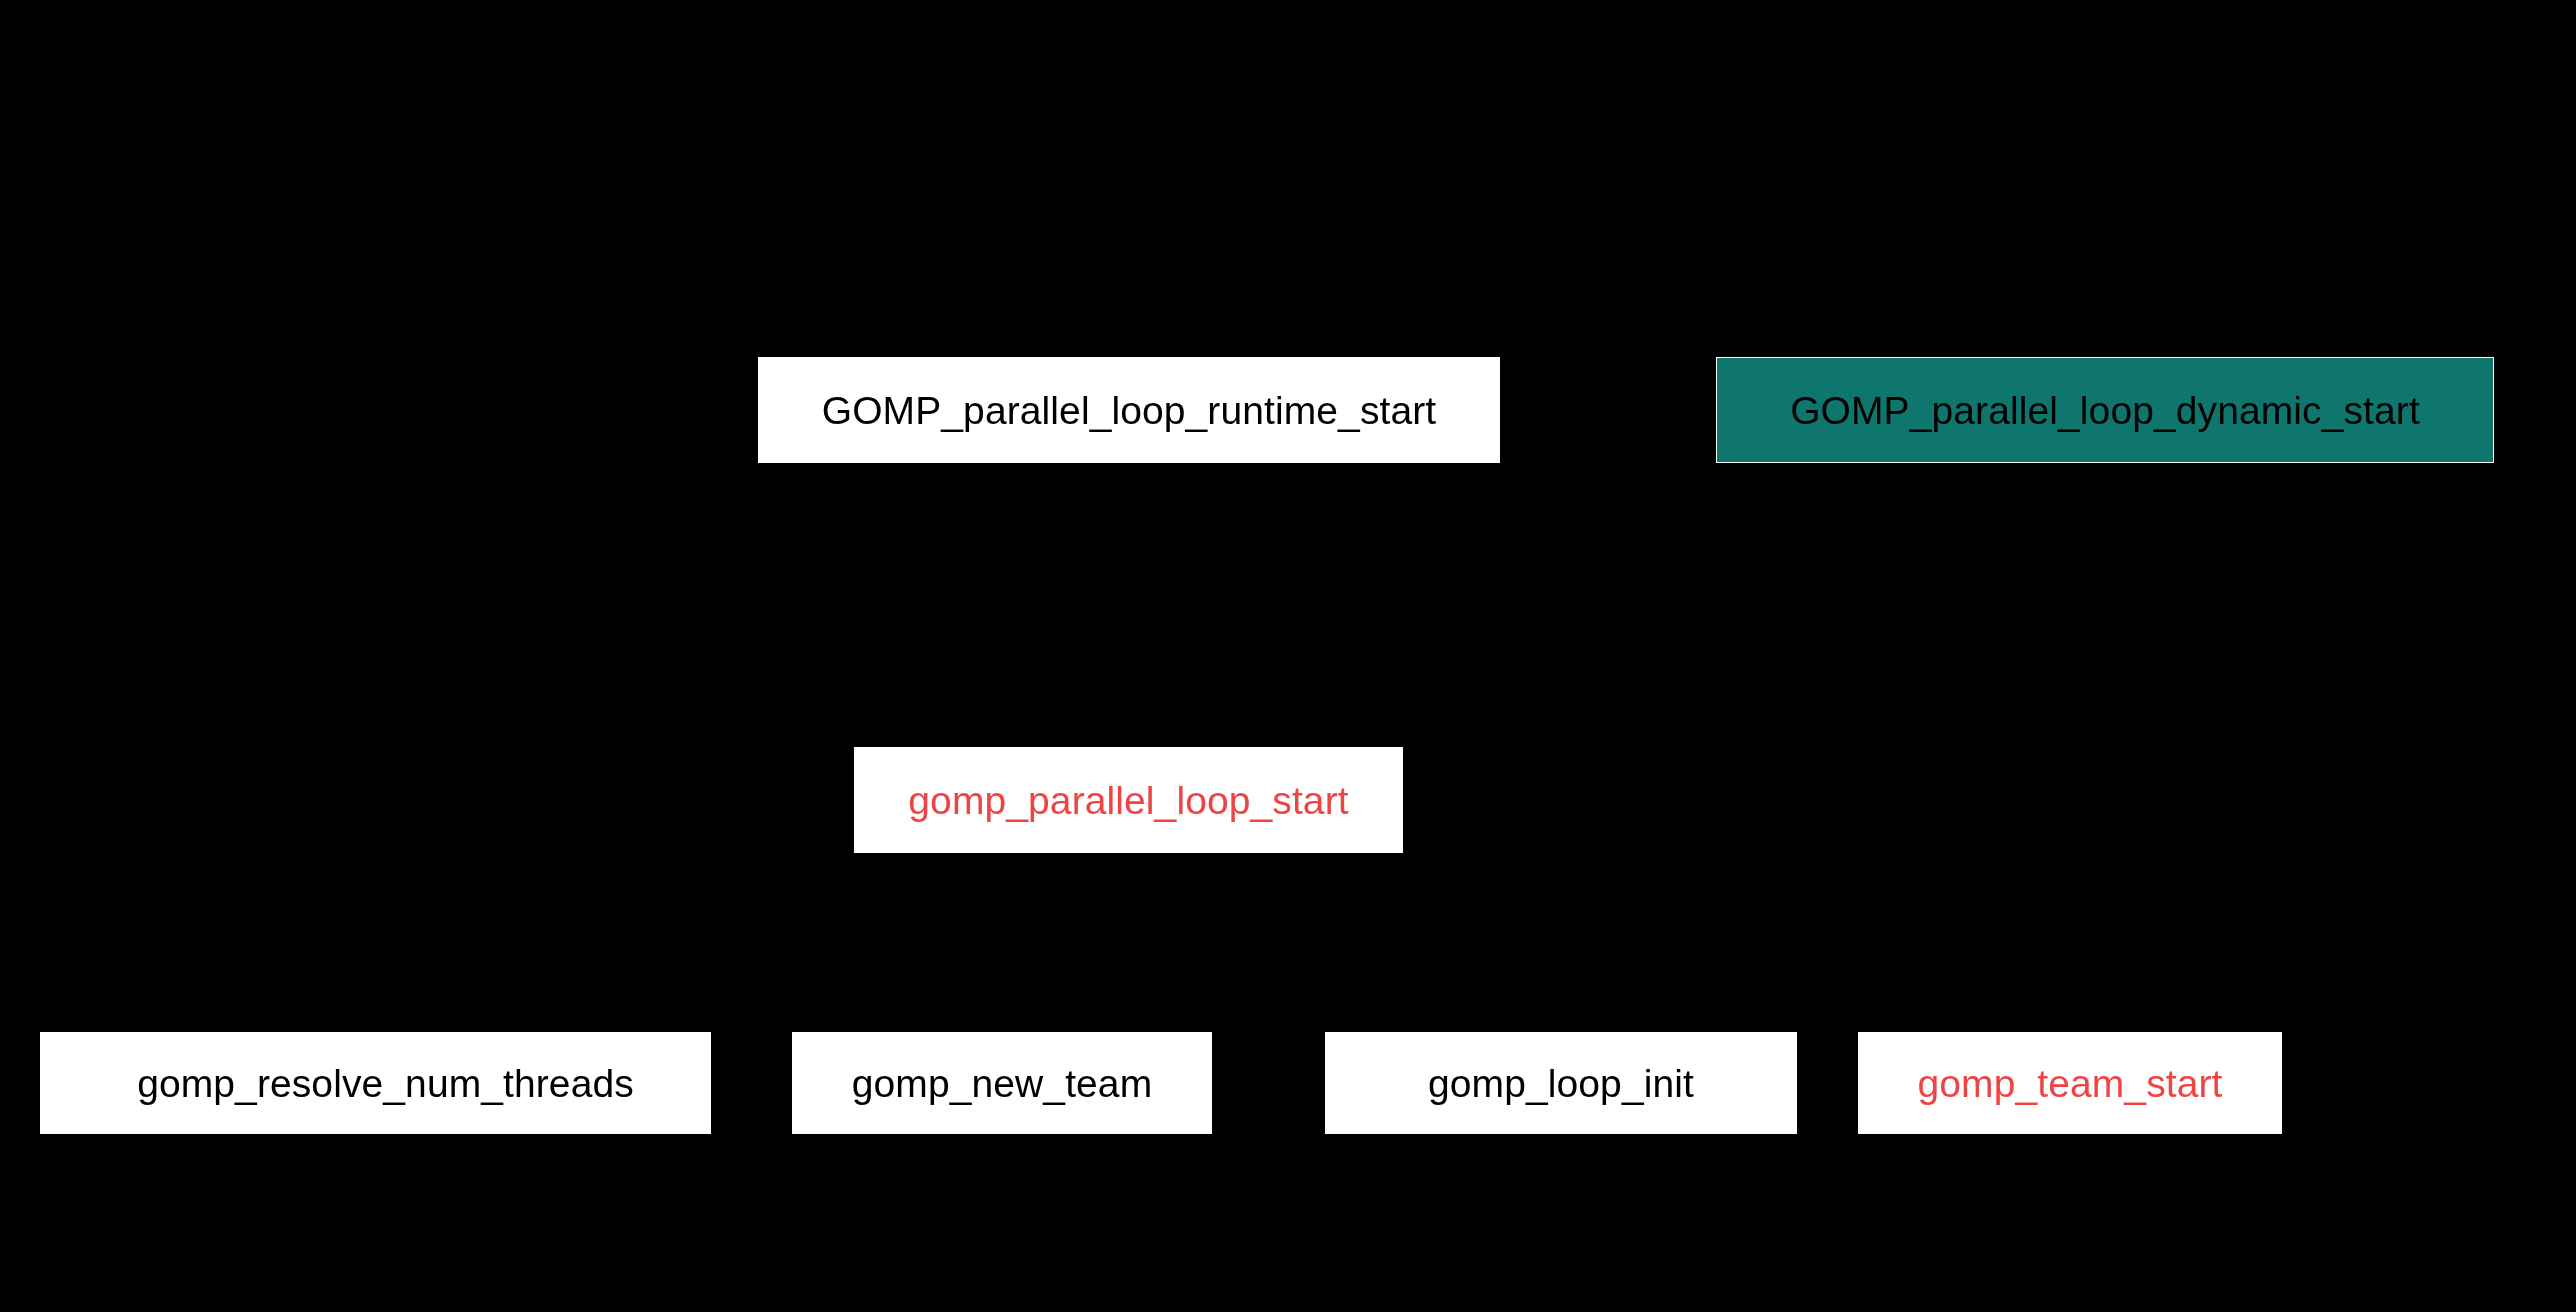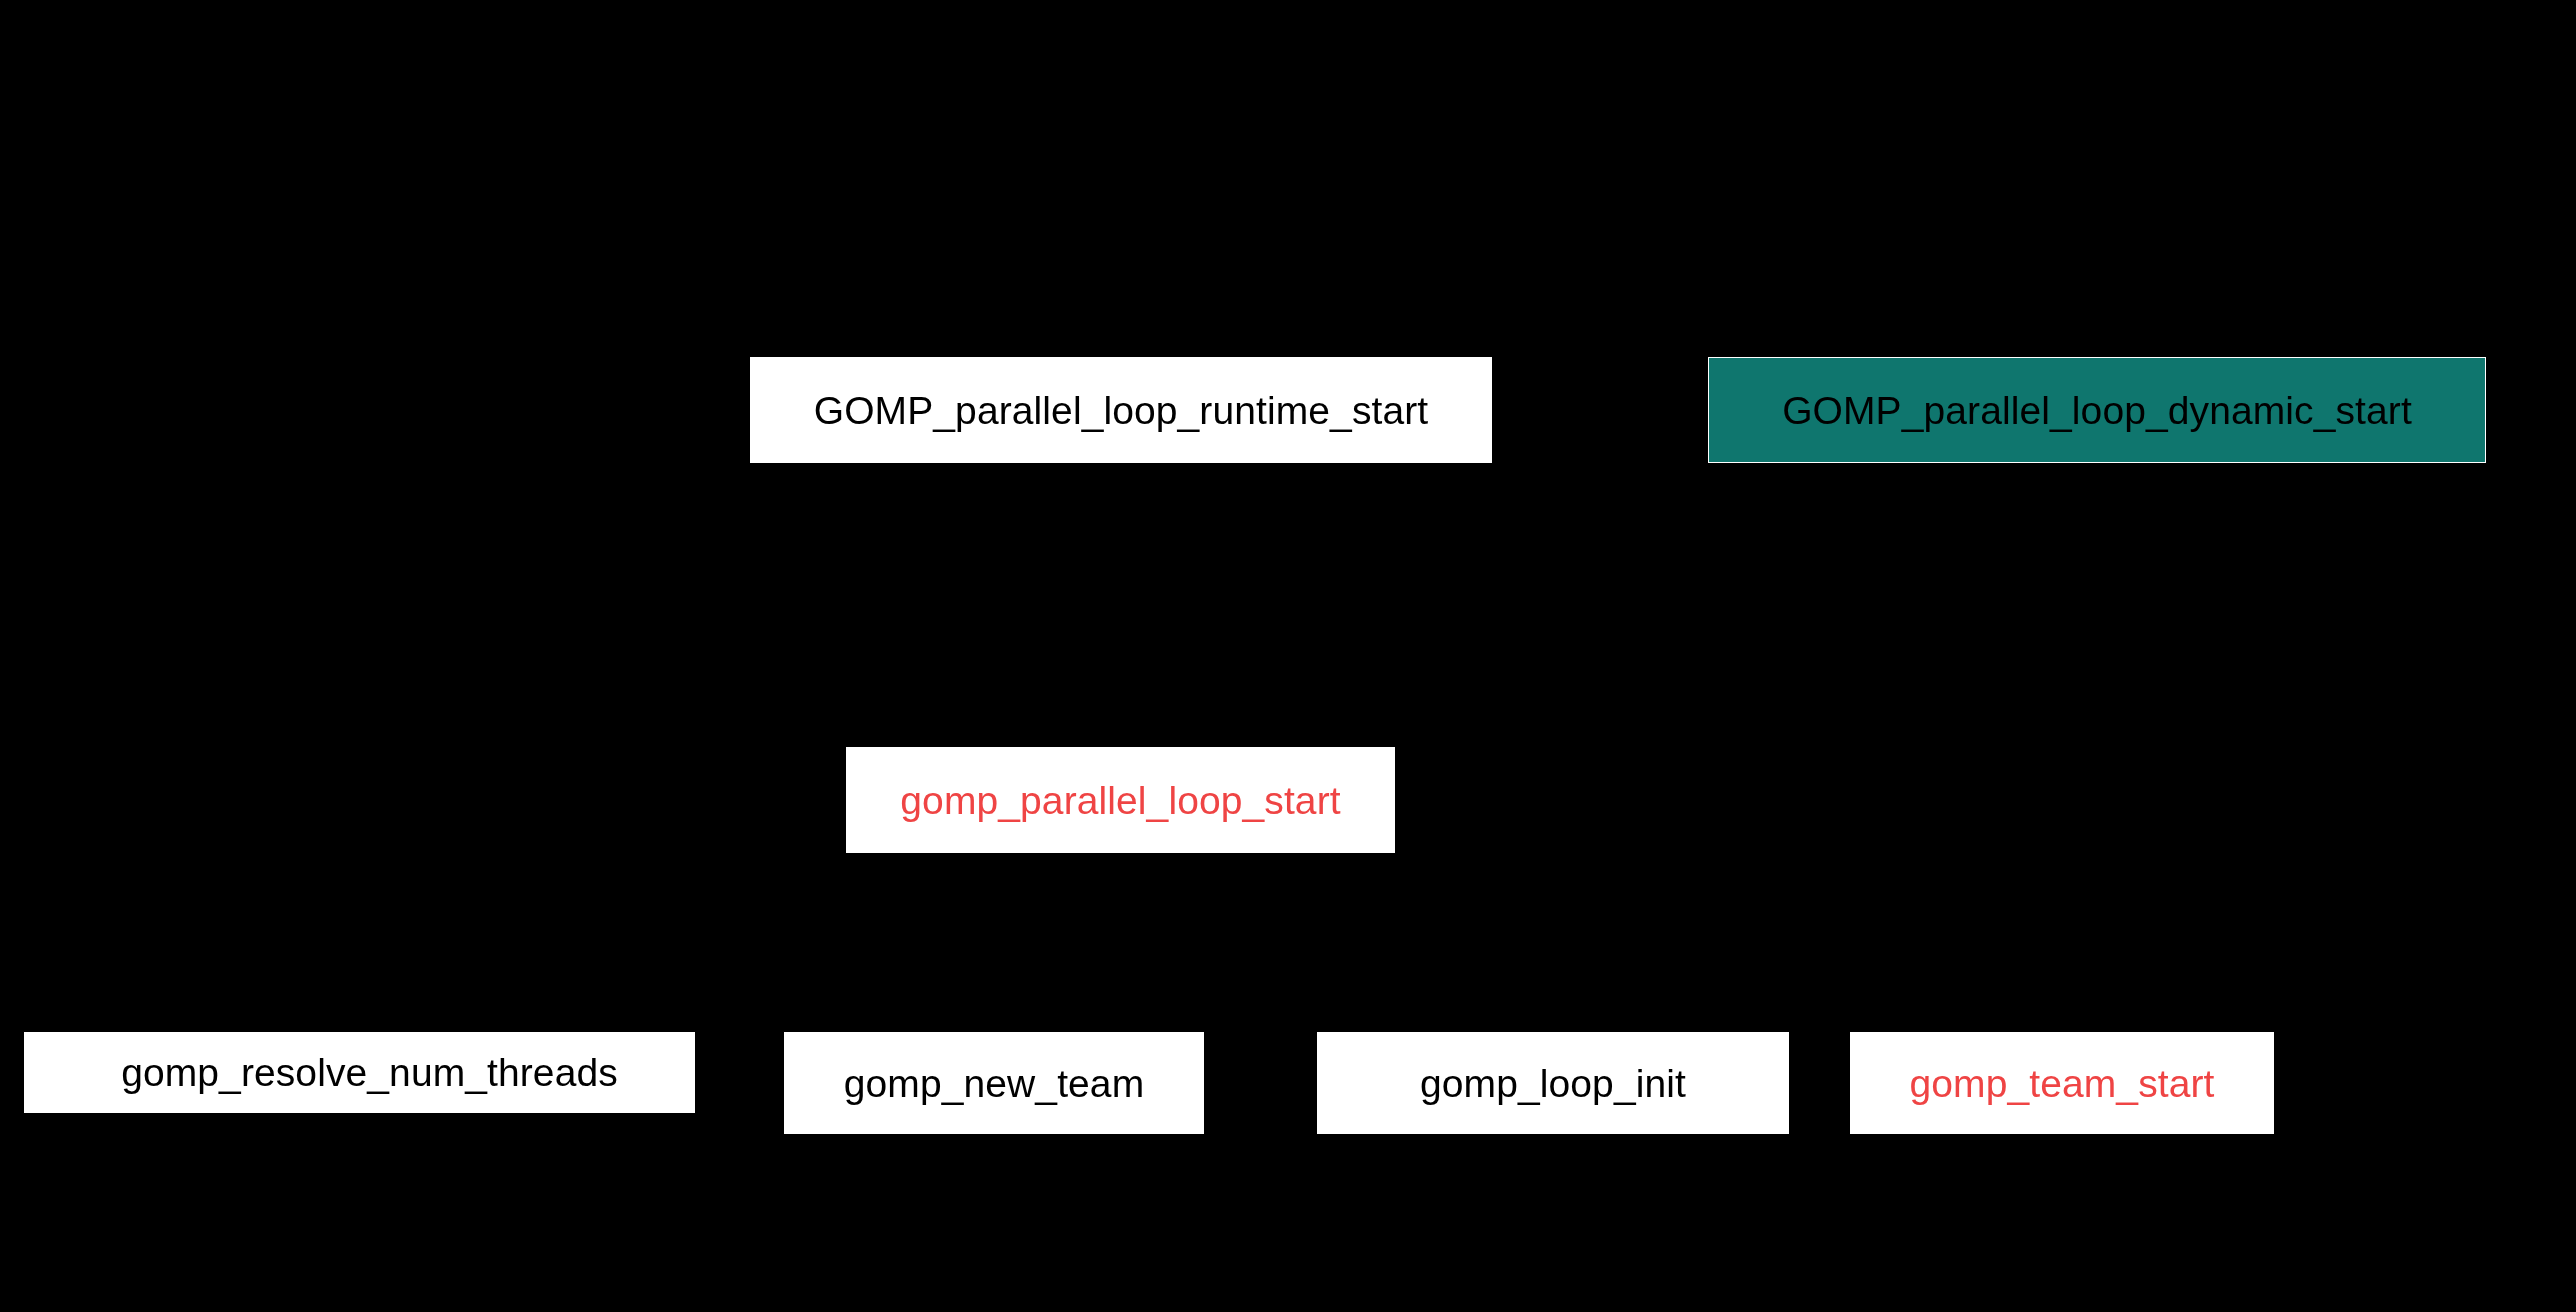--- a/index.html
+++ b/index.html
@@ -24,20 +24,21 @@
     color: #000000;
     display: flex;
     align-items: center;
     justify-content: center;
     text-align: left;
     font-family: "Liberation Sans", sans-serif;
     font-weight: 400;
     letter-spacing: 0.1px;
     white-space: nowrap;
     line-height: 1;
+    margin-left: 8px;
   }
   .graph-node .node-label {
     display: block;
     padding: 0 5.3px;
   }
   .edge-layer {
     position: absolute;
     left: 0;
     top: 0;
     width: 100%;
@@ -59,21 +60,21 @@
     </svg>
 <div class="graph-node" style="left: 750px; top: 357px; width: 742px; height: 106px; font-size: 39px; background: rgb(255, 255, 255); color: rgb(0, 0, 0);">
       <span class="node-label">GOMP_parallel_loop_runtime_start</span>
     </div>
     <div class="graph-node" style="left: 1708px; top: 357px; width: 778px; height: 106px; font-size: 39px; background: #0f766e; color: rgb(0, 0, 0);">
       <span class="node-label">GOMP_parallel_loop_dynamic_start</span>
     </div>
     <div class="graph-node" style="left: 846px; top: 747px; width: 549px; height: 106px; font-size: 39px; background: rgb(255, 255, 255); color: #ef4444;">
       <span class="node-label">gomp_parallel_loop_start</span>
     </div>
-    <div class="graph-node" style="left: 24px; top: 1032px; width: 671px; height: 81px; font-size: 39px; background: rgb(255, 255, 255); color: rgb(0, 0, 0); padding-left: 20px;">
+    <div class="graph-node" style="left: 32px; top: 1032px; width: 671px; height: 102px; font-size: 39px; background: rgb(255, 255, 255); color: rgb(0, 0, 0); padding-left: 20px;">
       <span class="node-label">gomp_resolve_num_threads</span>
     </div>
     <div class="graph-node" style="left: 784px; top: 1032px; width: 420px; height: 102px; font-size: 39px; background: rgb(255, 255, 255); color: rgb(0, 0, 0);">
       <span class="node-label">gomp_new_team</span>
     </div>
     <div class="graph-node" style="left: 1317px; top: 1032px; width: 472px; height: 102px; font-size: 39px; background: rgb(255, 255, 255); color: rgb(0, 0, 0);">
       <span class="node-label">gomp_loop_init</span>
     </div>
     <div class="graph-node" style="left: 1850px; top: 1032px; width: 424px; height: 102px; font-size: 39px; background: rgb(255, 255, 255); color: #ef4444;">
       <span class="node-label">gomp_team_start</span>

